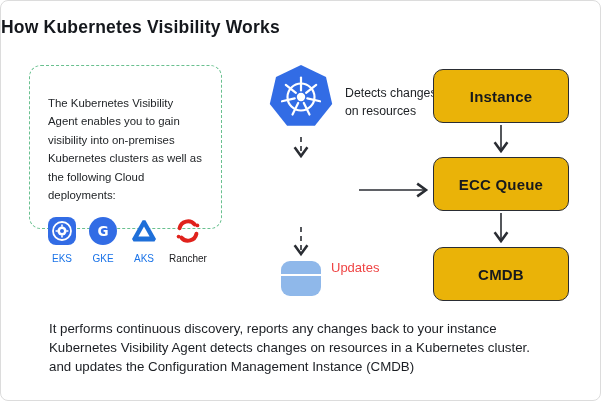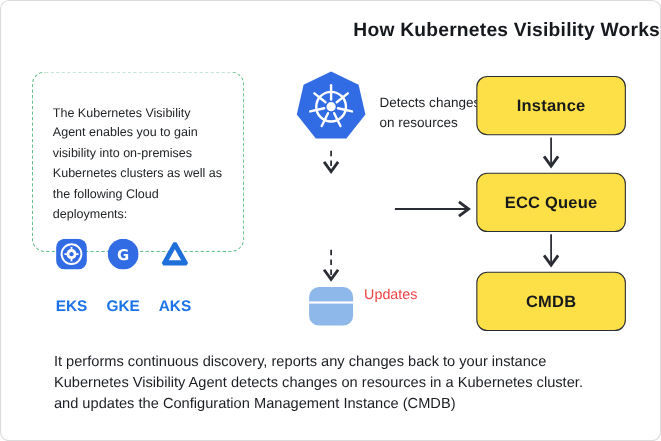--- a/index.html
+++ b/index.html
@@ -3,36 +3,36 @@
 <meta charset="utf-8">
 <style>
   :root{
     --k8s-blue:#326CE5; --informer-blue:#2E6FE5; --updates-blue:#8FB8EA;
     --panel-green:#69C08F; --label-blue:#1A73E8; --rancher-red:#E0221C;
     --ink:#1B1E23; --line:#2A2D33;
   }
   *{box-sizing:border-box;margin:0;padding:0}
   body{background:#fff;font-family:"Liberation Sans","DejaVu Sans",sans-serif;color:var(--ink)}
   .canvas{position:relative;width:601px;height:401px;background:#fff;border:1px solid #dcdcdc;border-radius:8px;overflow:hidden}
-  .title{position:absolute;top:16px;left:0;width:100%;text-align:right;font-size:17.5px;font-weight:700;letter-spacing:.2px;color:#15181D}
+  .title{position:absolute;top:16px;left:0;width:100%;text-align:left;font-size:17.5px;font-weight:700;letter-spacing:.2px;color:#15181D}
 
   
   .panel{position:absolute;left:28px;top:64px;width:193px;height:164px;border:1.6px dashed var(--panel-green);border-radius:12px;padding:28px 16px 12px 18px}
   .panel-text{font-size:11.4px;line-height:1.62;color:#222528}
   .plat-row{display:flex;gap:13px;margin-top:12px}
   .plat{display:flex;flex-direction:column;align-items:center;width:34px}
-  .plat-label{font-size:14px;font-weight:700;margin-top:20px;color:#202124}
+  .plat-label{font-size:10px;font-weight:400;margin-top:4px;color:#202124}
   .plat-label.blue{color:var(--label-blue)}
 
   
   .k8s-logo{position:absolute;left:266px;top:62px;width:68px;height:68px}
   .k8s-note{position:absolute;left:344px;top:84px;width:92px;font-size:12.3px;line-height:1.45;color:#1d2024}
   .informer{position:absolute;left:245px;top:162px;width:110px;height:60px;background:var(--informer-blue);border-radius:16px;
             display:flex;align-items:center;justify-content:center;color:#fff;font-size:17px;font-weight:600;letter-spacing:.2px}
-  .flowbox{position:absolute;left:432px;width:136px;height:54px;background:#fde047;border:1.6px solid var(--line);border-radius:10px;
+  .flowbox{position:absolute;left:432px;width:136px;height:54px;background:#eab308;border:1.6px solid var(--line);border-radius:10px;
            display:flex;align-items:center;justify-content:center;font-size:15px;font-weight:600;letter-spacing:.2px;color:#17191d}
   .box-instance{top:68px}.box-ecc{top:156px}.box-cmdb{top:246px}
   .updates-icon{position:absolute;left:280px;top:260px;width:40px;height:35px;background:var(--updates-blue);border-radius:9px}
   .updates-icon .split{position:absolute;left:0;top:13px;width:100%;height:2px;background:#fff}
   .updates-label{position:absolute;left:330px;top:259px;font-size:13px;color:#ef4444}
 
   .arrows{position:absolute;left:0;top:0;width:601px;height:401px;pointer-events:none}
 
   .footer{position:absolute;left:48px;top:319px;font-size:13.3px;line-height:1.42;color:#1B1E23}
 </style>
@@ -73,20 +73,33 @@
         <span class="plat-label blue">GKE</span>
       </div>
       <div class="plat">
         <span>
           <svg width="28" height="28" viewBox="0 0 28 28">
             <path d="M12.6 3.2 L15.4 3.2 L26 22 L24.5 24.4 L3.5 24.4 L2 22 Z" fill="#1E6FD9"></path>
             <path d="M14 9.6 L19.6 19.6 L8.4 19.6 Z" fill="#fff"></path>
           </svg>
         </span>
         <span class="plat-label blue">AKS</span>
+      </div>
+      <div class="plat">
+        <span>
+          <svg width="28" height="28" viewBox="0 0 28 28">
+            <g stroke="var(--rancher-red)" stroke-width="4" fill="none" stroke-linecap="round">
+              <path d="M5.6 11.2 A 8.6 8.6 0 0 1 20.6 7.4"></path>
+              <path d="M22.4 16.8 A 8.6 8.6 0 0 1 7.4 20.6"></path>
+            </g>
+            <circle cx="23.4" cy="8.4" r="1.9" fill="var(--rancher-red)"></circle>
+            <circle cx="4.6" cy="19.6" r="1.9" fill="var(--rancher-red)"></circle>
+          </svg>
+        </span>
+        <span class="plat-label">Rancher</span>
       </div>
     </div>
   </div>
 
   <div class="k8s-logo">
     <svg width="68" height="68" viewBox="0 0 68 68">
       <polygon points="34,2 59,14 65.2,41.1 47.9,62.8 20.1,62.8 2.8,41.1 9,14" fill="var(--k8s-blue)"></polygon>
       <g stroke="#fff" stroke-width="2.2" fill="none" stroke-linecap="round">
         <circle cx="34" cy="34" r="13.5"></circle>
         <line x1="34" y1="27.5" x2="34" y2="14.5"></line>

